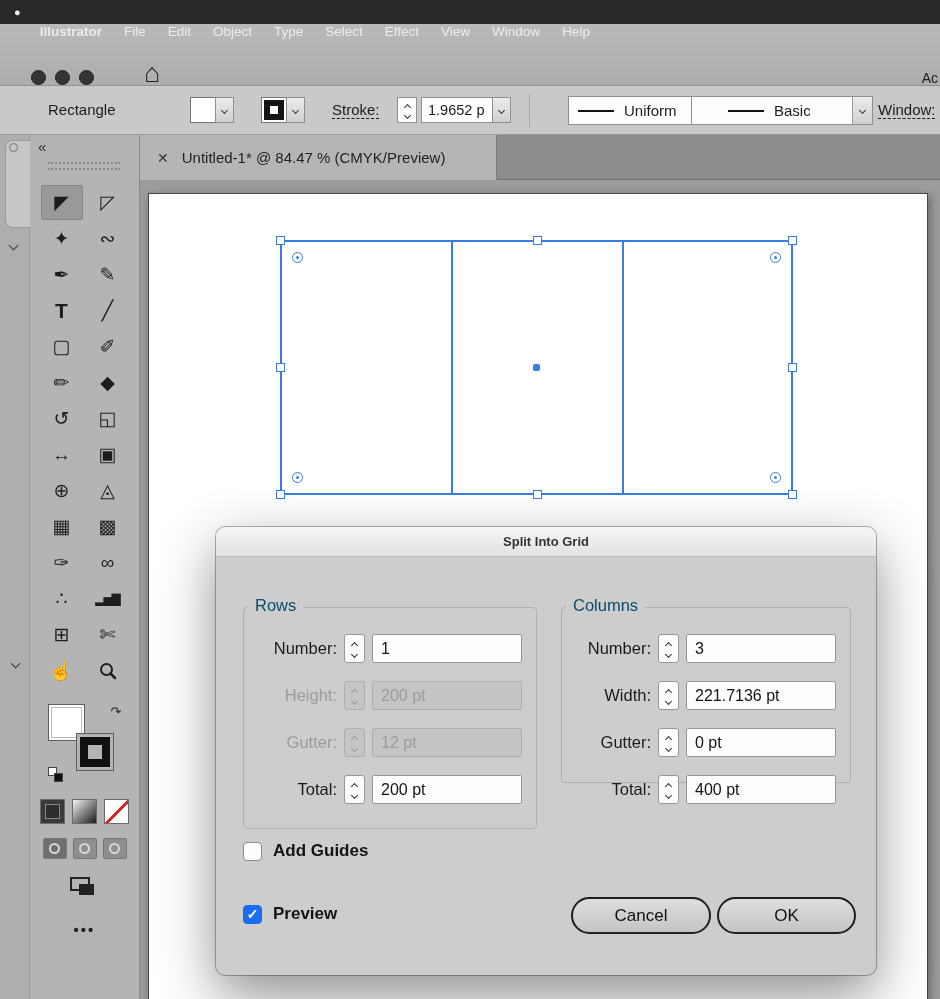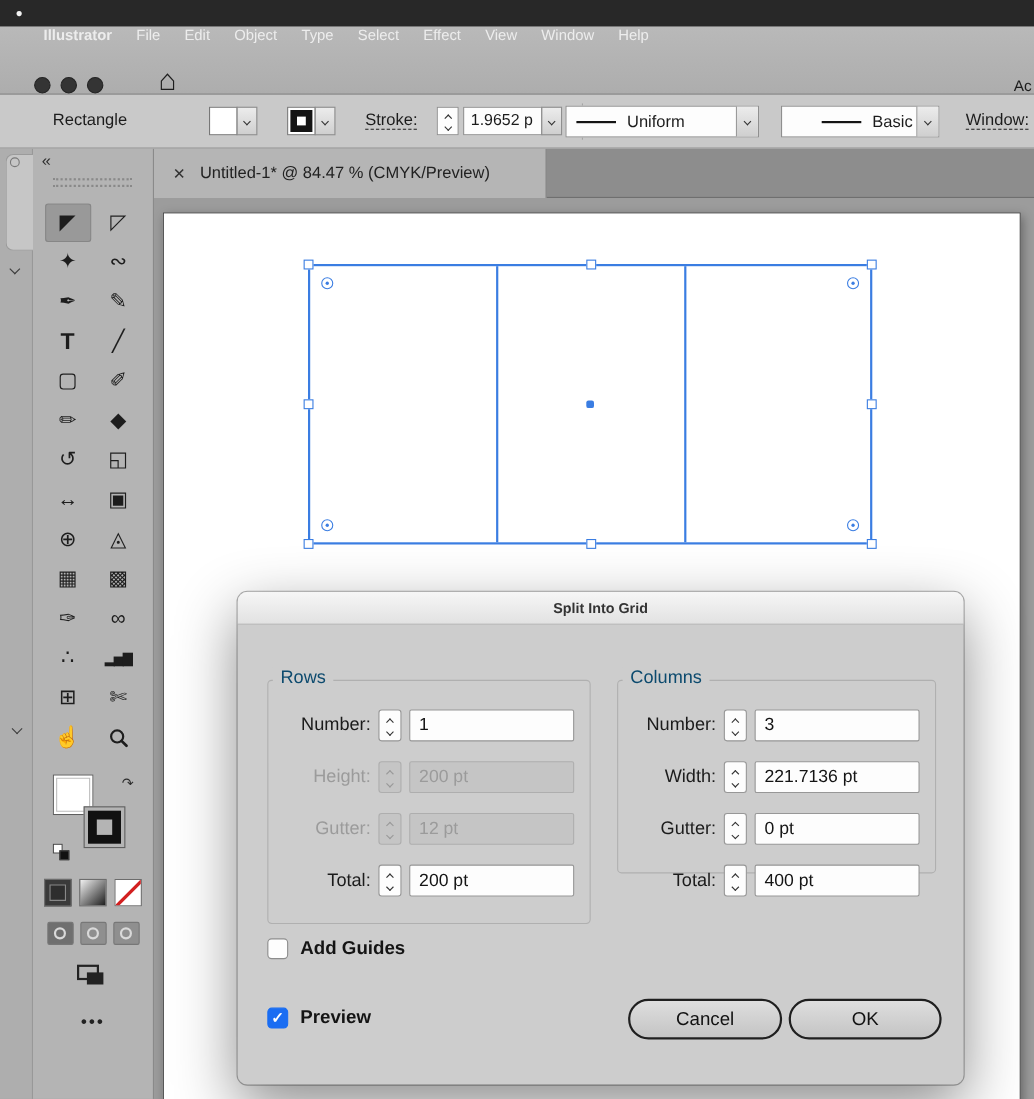--- a/index.html
+++ b/index.html
@@ -40,22 +40,22 @@
     display:flex; flex-direction:column; align-items:center; justify-content:center; gap:3px; }
   .valbox { left:421px; top:11px; width:72px; height:26px; background:#fdfdfd; border:1px solid #8f8f8f;
     display:flex; align-items:center; padding-left:6px; font-size:14.5px; }
   .chevbtn.c3 { left:492px; }
   .vsep { left:529px; top:8px; width:1px; height:33px; background:#a5a5a5; }
   .ddfield { top:10px; height:29px; background:#fdfdfd; border:1px solid #8f8f8f;
     display:flex; align-items:center; padding-left:9px; }
   .ddfield .line-sample { width:36px; height:2px; background:#141414; margin-right:10px; flex:none; }
   .ddfield .ddchev { margin-left:auto; width:20px; height:100%; border-left:1px solid #9a9a9a;
     background:linear-gradient(#ececec,#cfcfcf); display:flex; align-items:center; justify-content:center; }
-  .dd-uniform { left:514px; width:176px; }
-  .dd-basic { left:710px; width:144px;padding-left:36px; }
+  .dd-uniform { left:568px; width:176px; }
+  .dd-basic { left:691px; width:182px;padding-left:36px; }
   .opacity-lbl { left:878px; top:0; line-height:48px; white-space:nowrap; }
 
   
   .chev { display:inline-block; width:7px; height:7px; border-right:1.8px solid #333; border-bottom:1.8px solid #333;
     transform:rotate(45deg); margin-top:-3px; }
   .chev.sm { width:5px; height:5px; border-width:1.5px; margin:0; }
   .chev.up { transform:rotate(-135deg); margin-top:3px; }
 
   
   .tabstrip { position:absolute; top:135px; left:140px; right:0; height:45px; background:#8d8d8d;
@@ -133,21 +133,21 @@
   .seldiv { position:absolute; top:0; bottom:0; width:2px; background:#3a7de2; }
   .seldiv.d1 { left:169px; } .seldiv.d2 { left:340px; }
   .handle { position:absolute; width:9px; height:9px; background:#fff; border:1.5px solid #3a7de2; }
   .cwidget { position:absolute; width:11px; height:11px; border:1.5px solid #3a7de2; border-radius:50%;
     display:flex; align-items:center; justify-content:center; }
   .cwidget::after { content:""; width:3px; height:3px; background:#3a7de2; border-radius:50%; }
   .centerpt { position:absolute; left:251px; top:122px; width:7px; height:7px; background:#3a7de2; border-radius:2px; }
 
   
   .dialog { position:absolute; left:216px; top:527px; width:660px; height:448px; background:#cdcdcd;
-    border-radius:9px; box-shadow:0 0 0 1px rgba(0,0,0,0.3), 0 20px 55px rgba(0,0,0,0.45); z-index:10; overflow:hidden;margin-top:11px; }
+    border-radius:9px; box-shadow:0 0 0 1px rgba(0,0,0,0.3), 0 20px 55px rgba(0,0,0,0.45); z-index:10; overflow:hidden; }
   .dlg-title { height:30px; background:linear-gradient(#f6f6f6,#e2e2e2); border-bottom:1px solid #bcbcbc;
     display:flex; align-items:center; justify-content:center; font-size:13px; font-weight:bold; color:#333; }
   .group { position:absolute; border:1px solid #b0b0b0; border-radius:4px; }
   .group-rows { left:27px; top:80px; width:294px; height:222px; }
   .group-cols { left:345px; top:80px; width:290px; height:176px; }
   .legend { position:absolute; top:-12px; left:4px; background:#cdcdcd; padding:0 7px; font-size:16.5px; color:#0c4a6e; }
   .gbody { position:absolute; inset:0; padding:26px 14px 0 0; display:flex; flex-direction:column; gap:18px; }
   .frow { display:flex; align-items:center; justify-content:flex-end; gap:7px; height:29px; }
   .flabel { flex:1; text-align:right; font-size:16.5px; color:#1b1b1b; }
   .stepper { width:21px; height:29px; background:#fdfdfd; border:1px solid #979797; border-radius:3px; flex:none;

